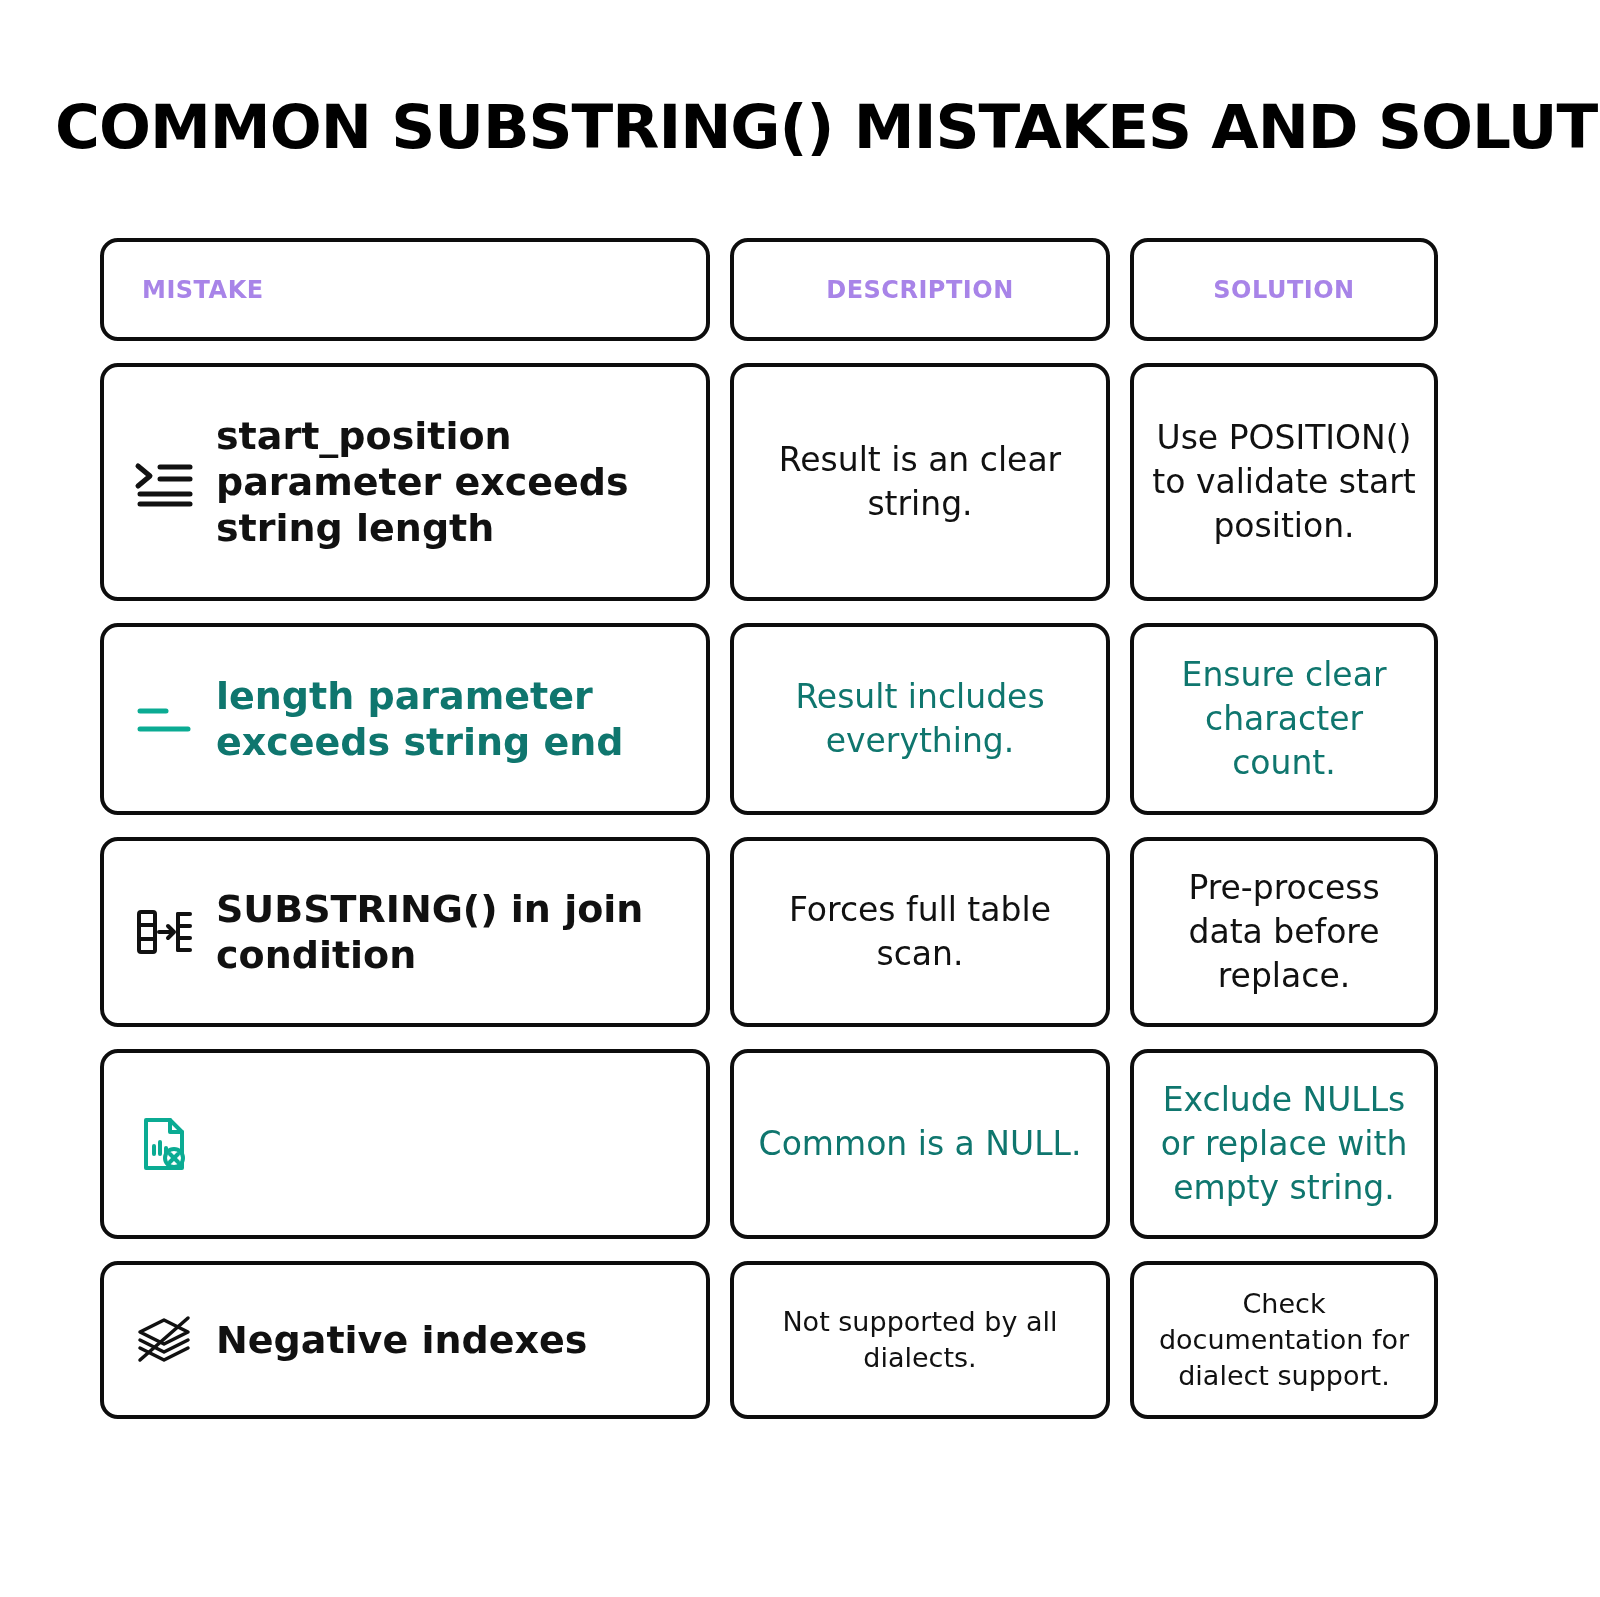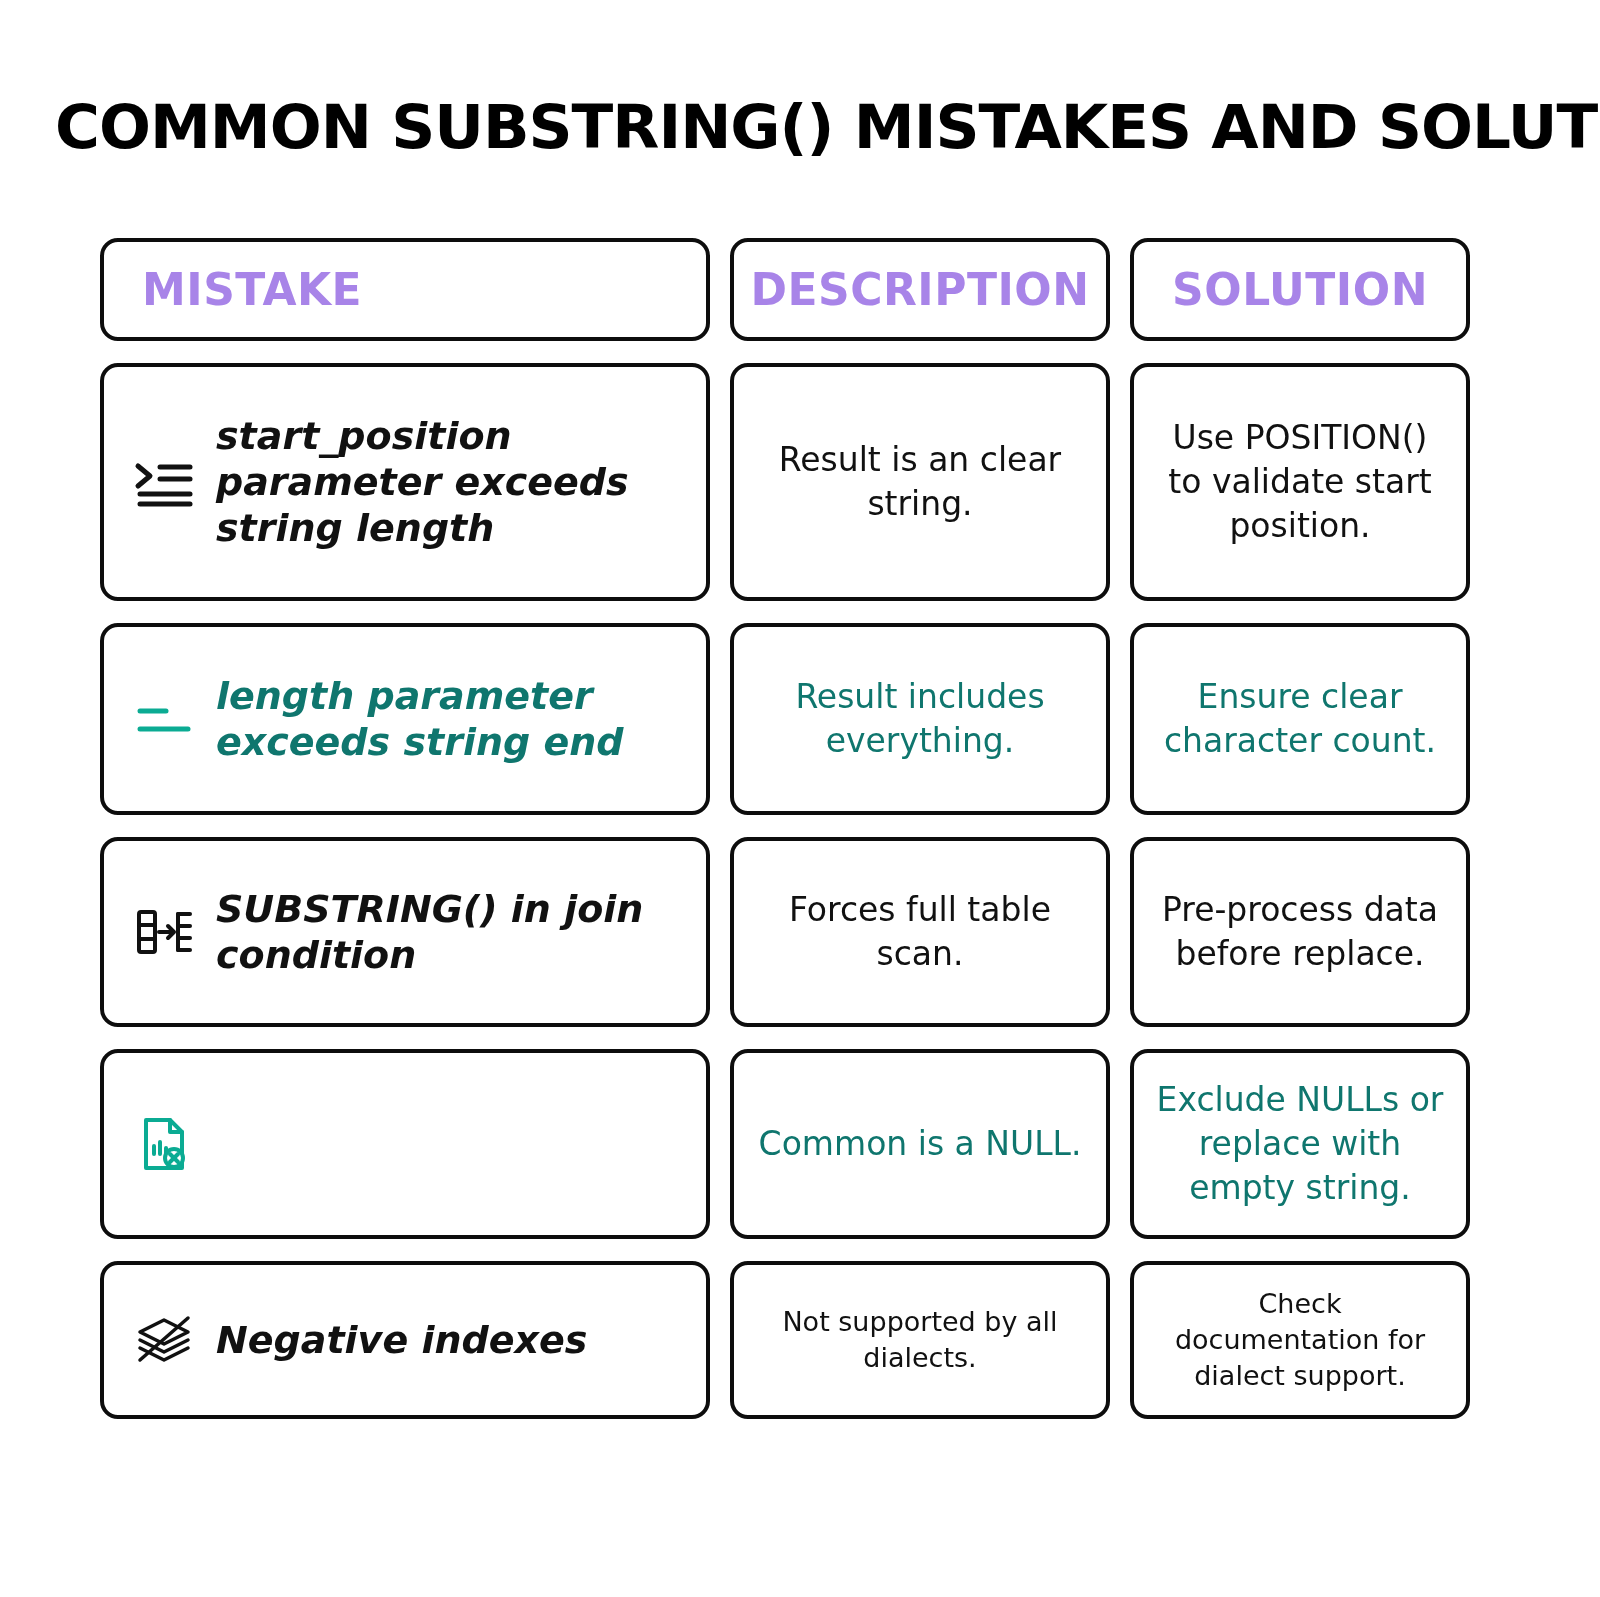--- a/index.html
+++ b/index.html
@@ -52,45 +52,44 @@
   .cell {
     border: 4px solid #0d0d0d;
     border-radius: 18px;
     box-sizing: border-box;
     display: flex;
     align-items: center;
     background: #ffffff;
   }
   .col-mistake { width: 610px; }
   .col-desc    { width: 380px; align-items: center; }
-  .col-sol     { width: 340px; }
+  .col-sol     { width: 308px; }
 
   
   .header .cell {
     height: 103px;
   }
   .header .col-mistake { padding-left: 38px; justify-content: flex-start; }
   .header .col-desc,
   .header .col-sol { justify-content: center; }
   .hdr-text {
     color: #a884e8;
     font-family: "DejaVu Sans", sans-serif;
     font-weight: 900;
-    font-size: 44px;
+    font-size: 24px;
     letter-spacing: 0.5px;
     text-transform: uppercase;
   }
 
   
   .body-row .cell { min-height: 0; }
   .body-row .col-mistake {
     padding: 18px 22px 18px 26px;
     justify-content: flex-start;
     gap: 18px;
-    font-style: italic;
   }
   .body-row .col-desc,
   .body-row .col-sol {
     padding: 14px 18px;
     justify-content: center;
     text-align: center;
   }
 
   .mistake-text {
     font-size: 38px;

